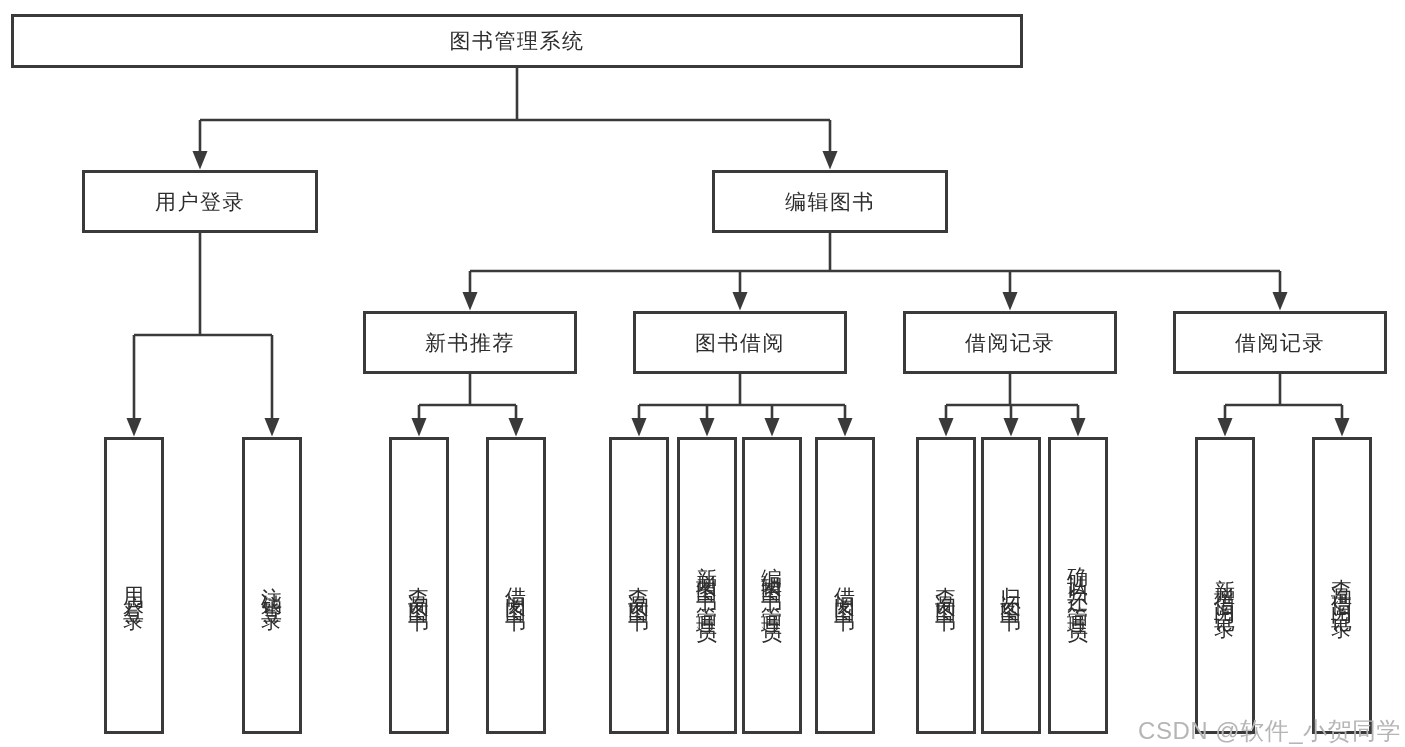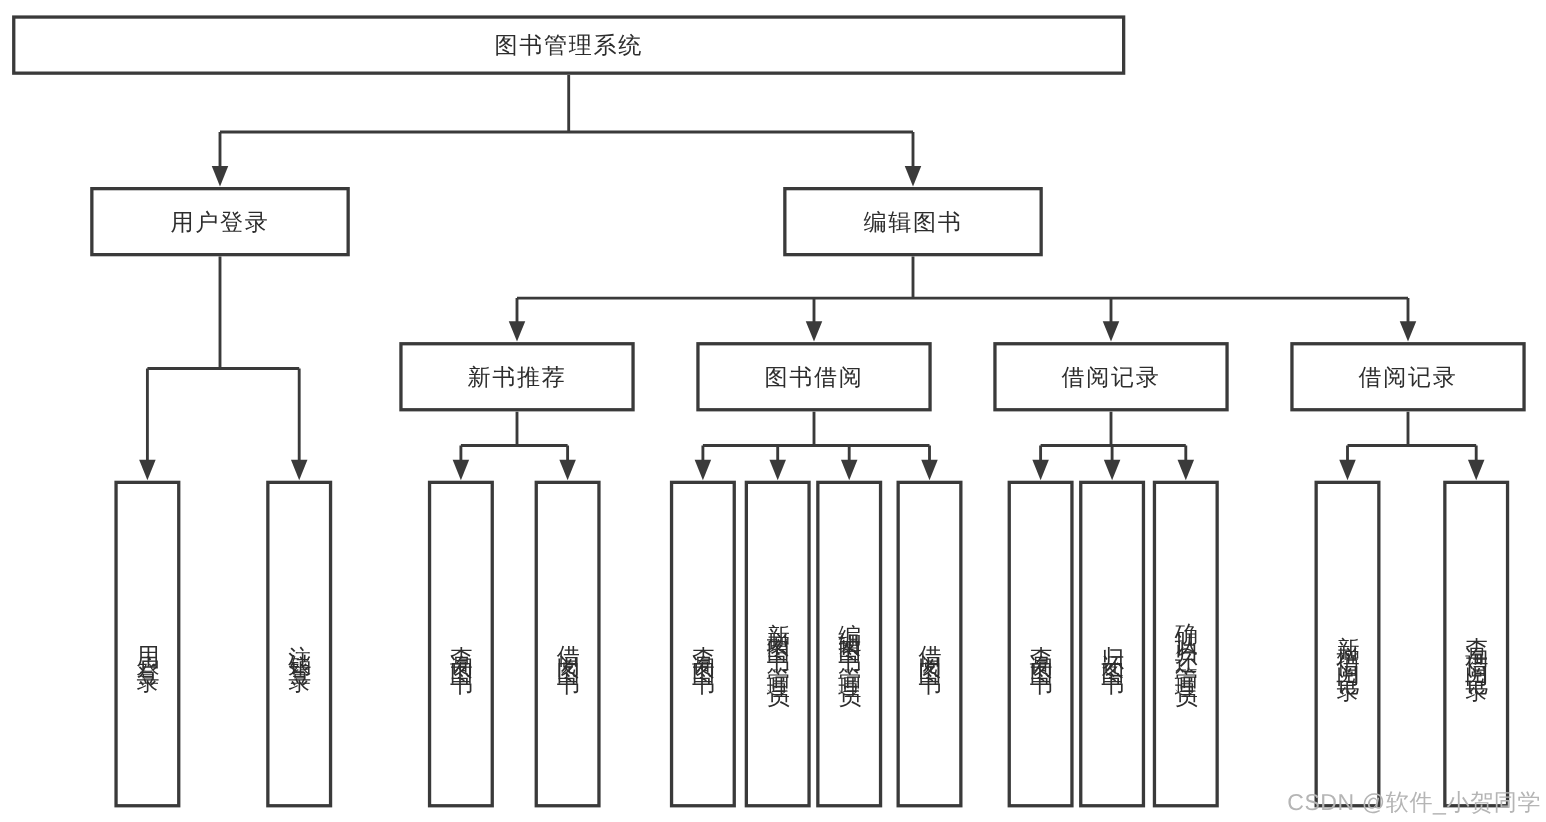--- a/index.html
+++ b/index.html
@@ -16,21 +16,21 @@
     display:flex; align-items:center; justify-content:center;
     color:var(--text,#2d2d2d); z-index:2;
   }
   .node.h span { font-size:21px; letter-spacing:1.5px; white-space:nowrap; }
   .node.v span {
     writing-mode:vertical-rl; font-size:21px; letter-spacing:8px;
     line-height:1.1; white-space:nowrap;
   }
   .watermark {
     position:absolute; top:715px; right:4px; z-index:5;
-    font-size:21px; color:var(--wm,#b5b5b5); letter-spacing:0.5px;
+    font-size:24px; color:var(--wm,#b5b5b5); letter-spacing:0.5px;
   }
 </style>
 </head>
 <body>
 
 <div class="stage">
 
   <svg class="connector-svg" width="1405" height="747" viewBox="0 0 1405 747">
     <path d="
       M517,68 V120 M200,120 H830 M200,120 V152 M830,120 V152

